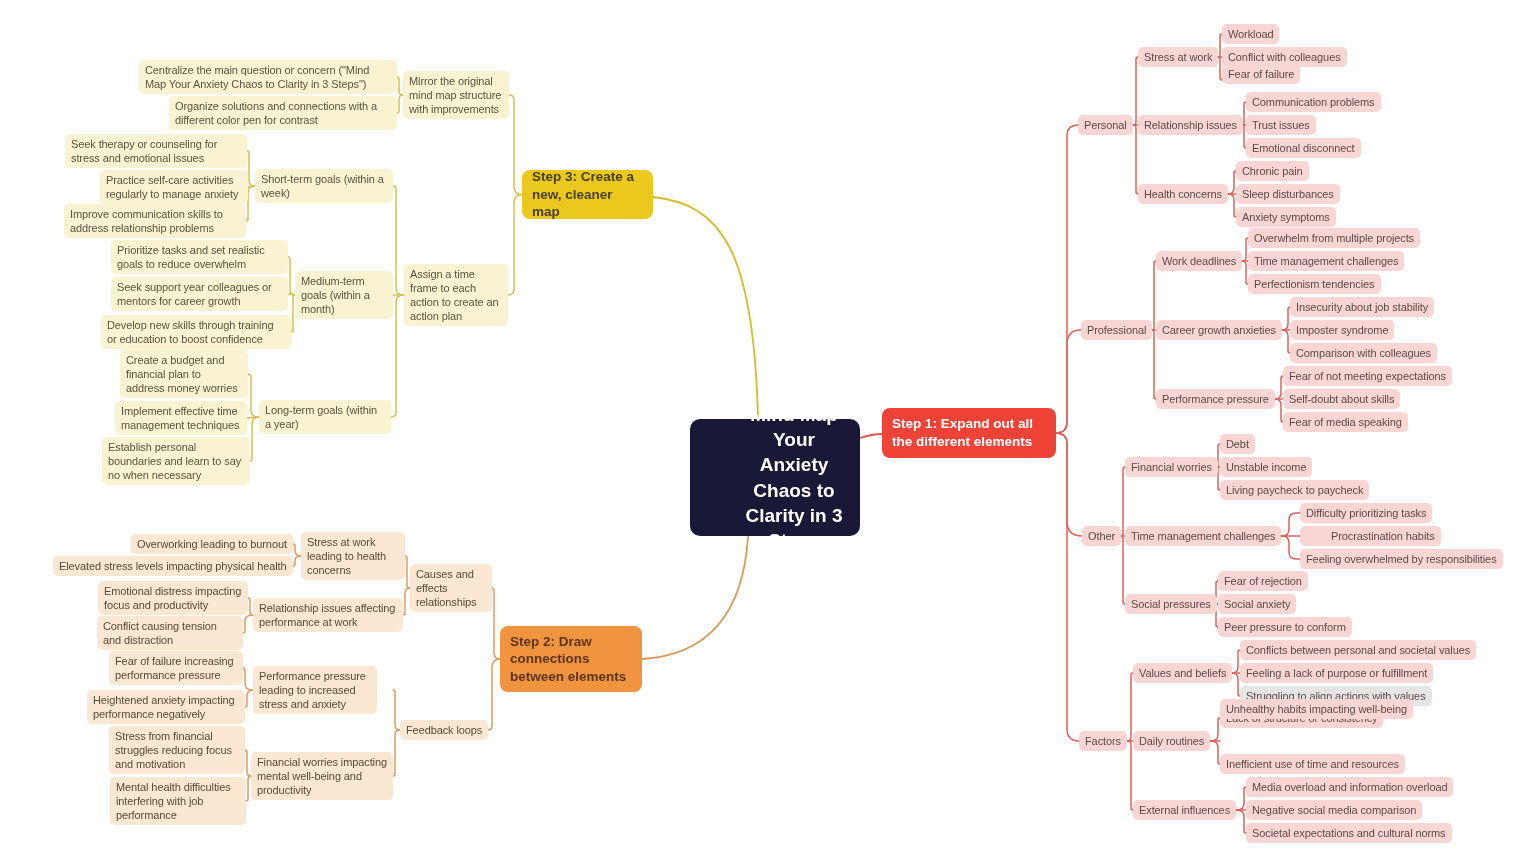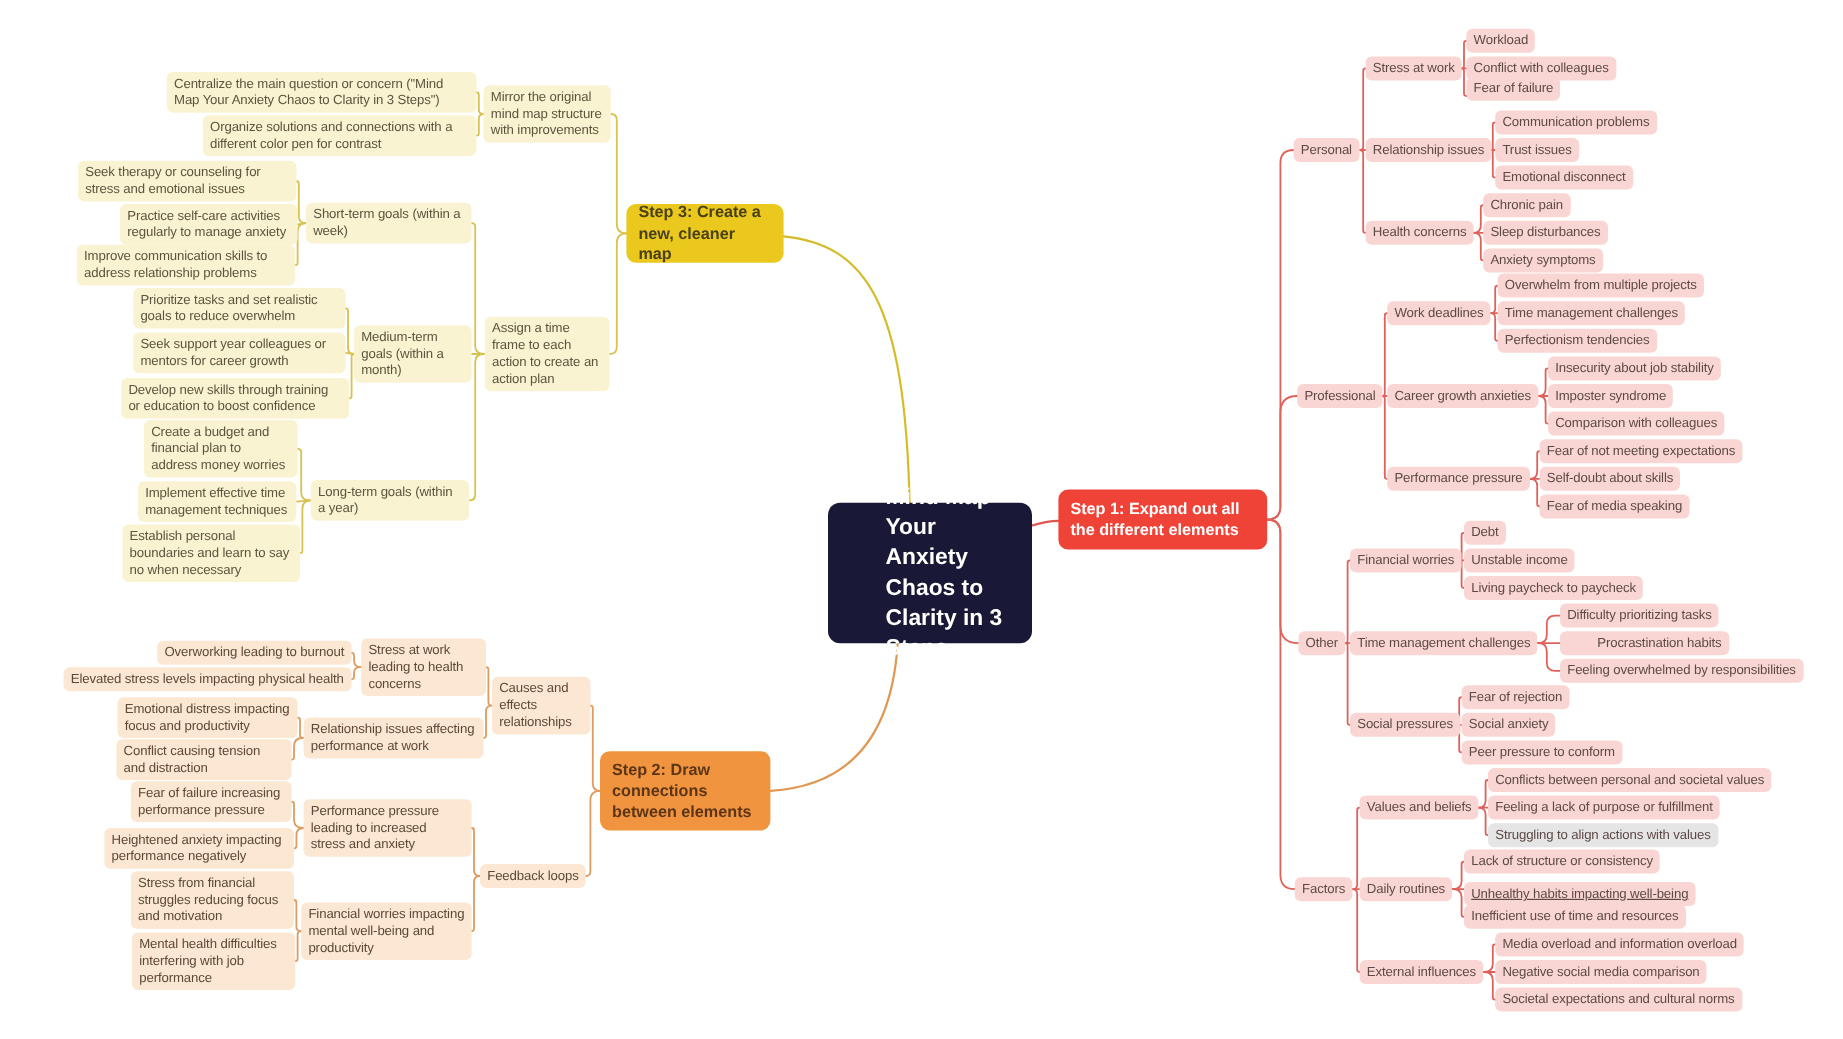--- a/index.html
+++ b/index.html
@@ -14,21 +14,21 @@
     padding:3px 6px; border-radius:5px; box-sizing:border-box;
   }
   .hub {
     position:absolute; font-weight:bold; font-size:13.5px; line-height:1.3;
     padding:7px 10px; border-radius:8px; box-sizing:border-box;
     display:flex; align-items:center; text-align:left;
   }
   #center-node {
     left:690px; top:419px; width:170px; height:117px;
     font-size:19px; line-height:1.33; border-radius:10px;
-    justify-content:center; text-align:left;padding-left:48px;
+    justify-content:center; text-align:center;padding-left:48px;
   }
   #step1-node { left:882px; top:408px; width:174px; height:50px; }
   #step2-node { left:500px; top:626px; width:142px; height:66px; }
   #step3-node { left:522px; top:170px; width:131px; height:49px; }
 </style>
 </head>
 <body>
 
 <div id="canvas">
   <svg id="edge-layer" xmlns="http://www.w3.org/2000/svg" width="1536" height="866">
@@ -162,35 +162,35 @@
       <div class="node" style="background: rgb(249, 214, 211); color: rgb(93, 74, 71); white-space: nowrap; left: 1218px; top: 571px;">Fear of rejection</div>
       <div class="node" style="background: rgb(249, 214, 211); color: rgb(93, 74, 71); white-space: nowrap; left: 1218px; top: 594px;">Social anxiety</div>
       <div class="node" style="background: rgb(249, 214, 211); color: rgb(93, 74, 71); white-space: nowrap; left: 1218px; top: 617px;">Peer pressure to conform</div>
       <div class="node" style="background: rgb(249, 214, 211); color: rgb(93, 74, 71); white-space: nowrap; left: 1079px; top: 731px;">Factors</div>
       <div class="node" style="background: rgb(249, 214, 211); color: rgb(93, 74, 71); white-space: nowrap; left: 1133px; top: 663px;">Values and beliefs</div>
       <div class="node" style="background: rgb(249, 214, 211); color: rgb(93, 74, 71); white-space: nowrap; left: 1240px; top: 640px;">Conflicts between personal and societal values</div>
       <div class="node" style="background: rgb(249, 214, 211); color: rgb(93, 74, 71); white-space: nowrap; left: 1240px; top: 663px;">Feeling a lack of purpose or fulfillment</div>
       <div class="node" style="background: #e5e5e5; color: rgb(93, 74, 71); white-space: nowrap; left: 1240px; top: 686px;">Struggling to align actions with values</div>
       <div class="node" style="background: rgb(249, 214, 211); color: rgb(93, 74, 71); white-space: nowrap; left: 1133px; top: 731px;">Daily routines</div>
       <div class="node" style="background: rgb(249, 214, 211); color: rgb(93, 74, 71); white-space: nowrap; left: 1220px; top: 708px;">Lack of structure or consistency</div>
-      <div class="node" style="background: rgb(249, 214, 211); color: rgb(93, 74, 71); white-space: nowrap; left: 1220px; top: 735px; text-decoration: underline;">Unhealthy habits impacting well-being</div>
+      <div class="node" style="background: rgb(249, 214, 211); color: rgb(93, 74, 71); white-space: nowrap; left: 1220px; top: 699px;">Unhealthy habits impacting well-being</div>
       <div class="node" style="background: rgb(249, 214, 211); color: rgb(93, 74, 71); white-space: nowrap; left: 1220px; top: 754px;">Inefficient use of time and resources</div>
       <div class="node" style="background: rgb(249, 214, 211); color: rgb(93, 74, 71); white-space: nowrap; left: 1133px; top: 800px;">External influences</div>
       <div class="node" style="background: rgb(249, 214, 211); color: rgb(93, 74, 71); white-space: nowrap; left: 1246px; top: 777px;">Media overload and information overload</div>
       <div class="node" style="background: rgb(249, 214, 211); color: rgb(93, 74, 71); white-space: nowrap; left: 1246px; top: 800px;">Negative social media comparison</div>
       <div class="node" style="background: rgb(249, 214, 211); color: rgb(93, 74, 71); white-space: nowrap; left: 1246px; top: 823px;">Societal expectations and cultural norms</div>
       <div class="node" style="background: rgb(251, 231, 210); color: rgb(93, 73, 53); width: 82px; left: 410px; top: 564px;">Causes and effects relationships</div>
       <div class="node" style="background: rgb(251, 231, 210); color: rgb(93, 73, 53); width: 104px; left: 301px; top: 532px;">Stress at work leading to health concerns</div>
       <div class="node" style="background: rgb(251, 231, 210); color: rgb(93, 73, 53); white-space: nowrap; left: 131px; top: 534px;">Overworking leading to burnout</div>
       <div class="node" style="background: rgb(251, 231, 210); color: rgb(93, 73, 53); white-space: nowrap; left: 53px; top: 556px;">Elevated stress levels impacting physical health</div>
       <div class="node" style="background: rgb(251, 231, 210); color: rgb(93, 73, 53); width: 150px; left: 253px; top: 598px;">Relationship issues affecting performance at work</div>
       <div class="node" style="background: rgb(251, 231, 210); color: rgb(93, 73, 53); width: 150px; left: 98px; top: 581px;">Emotional distress impacting focus and productivity</div>
       <div class="node" style="background: rgb(251, 231, 210); color: rgb(93, 73, 53); width: 146px; left: 97px; top: 616px;">Conflict causing tension and distraction</div>
       <div class="node" style="background: rgb(251, 231, 210); color: rgb(93, 73, 53); white-space: nowrap; left: 400px; top: 720px;">Feedback loops</div>
-      <div class="node" style="background: rgb(251, 231, 210); color: rgb(93, 73, 53); width: 140px; left: 253px; top: 666px;">Performance pressure leading to increased stress and anxiety</div>
+      <div class="node" style="background: rgb(251, 231, 210); color: rgb(93, 73, 53); width: 124px; left: 253px; top: 666px;">Performance pressure leading to increased stress and anxiety</div>
       <div class="node" style="background: rgb(251, 231, 210); color: rgb(93, 73, 53); width: 134px; left: 109px; top: 651px;">Fear of failure increasing performance pressure</div>
       <div class="node" style="background: rgb(251, 231, 210); color: rgb(93, 73, 53); width: 158px; left: 87px; top: 690px;">Heightened anxiety impacting performance negatively</div>
       <div class="node" style="background: rgb(251, 231, 210); color: rgb(93, 73, 53); width: 142px; left: 251px; top: 752px;">Financial worries impacting mental well-being and productivity</div>
       <div class="node" style="background: rgb(251, 231, 210); color: rgb(93, 73, 53); width: 136px; left: 109px; top: 726px;">Stress from financial struggles reducing focus and motivation</div>
       <div class="node" style="background: rgb(251, 231, 210); color: rgb(93, 73, 53); width: 136px; left: 110px; top: 777px;">Mental health difficulties interfering with job performance</div>
       <div class="node" style="background: rgb(250, 243, 210); color: rgb(90, 85, 62); width: 106px; left: 403px; top: 71px;">Mirror the original mind map structure with improvements</div>
       <div class="node" style="background: rgb(250, 243, 210); color: rgb(90, 85, 62); width: 258px; left: 139px; top: 60px;">Centralize the main question or concern ("Mind Map Your Anxiety Chaos to Clarity in 3 Steps")</div>
       <div class="node" style="background: rgb(250, 243, 210); color: rgb(90, 85, 62); width: 228px; left: 169px; top: 96px;">Organize solutions and connections with a different color pen for contrast</div>
       <div class="node" style="background: rgb(250, 243, 210); color: rgb(90, 85, 62); width: 104px; left: 404px; top: 264px;">Assign a time frame to each action to create an action plan</div>
       <div class="node" style="background: rgb(250, 243, 210); color: rgb(90, 85, 62); width: 138px; left: 255px; top: 169px;">Short-term goals (within a week)</div>

